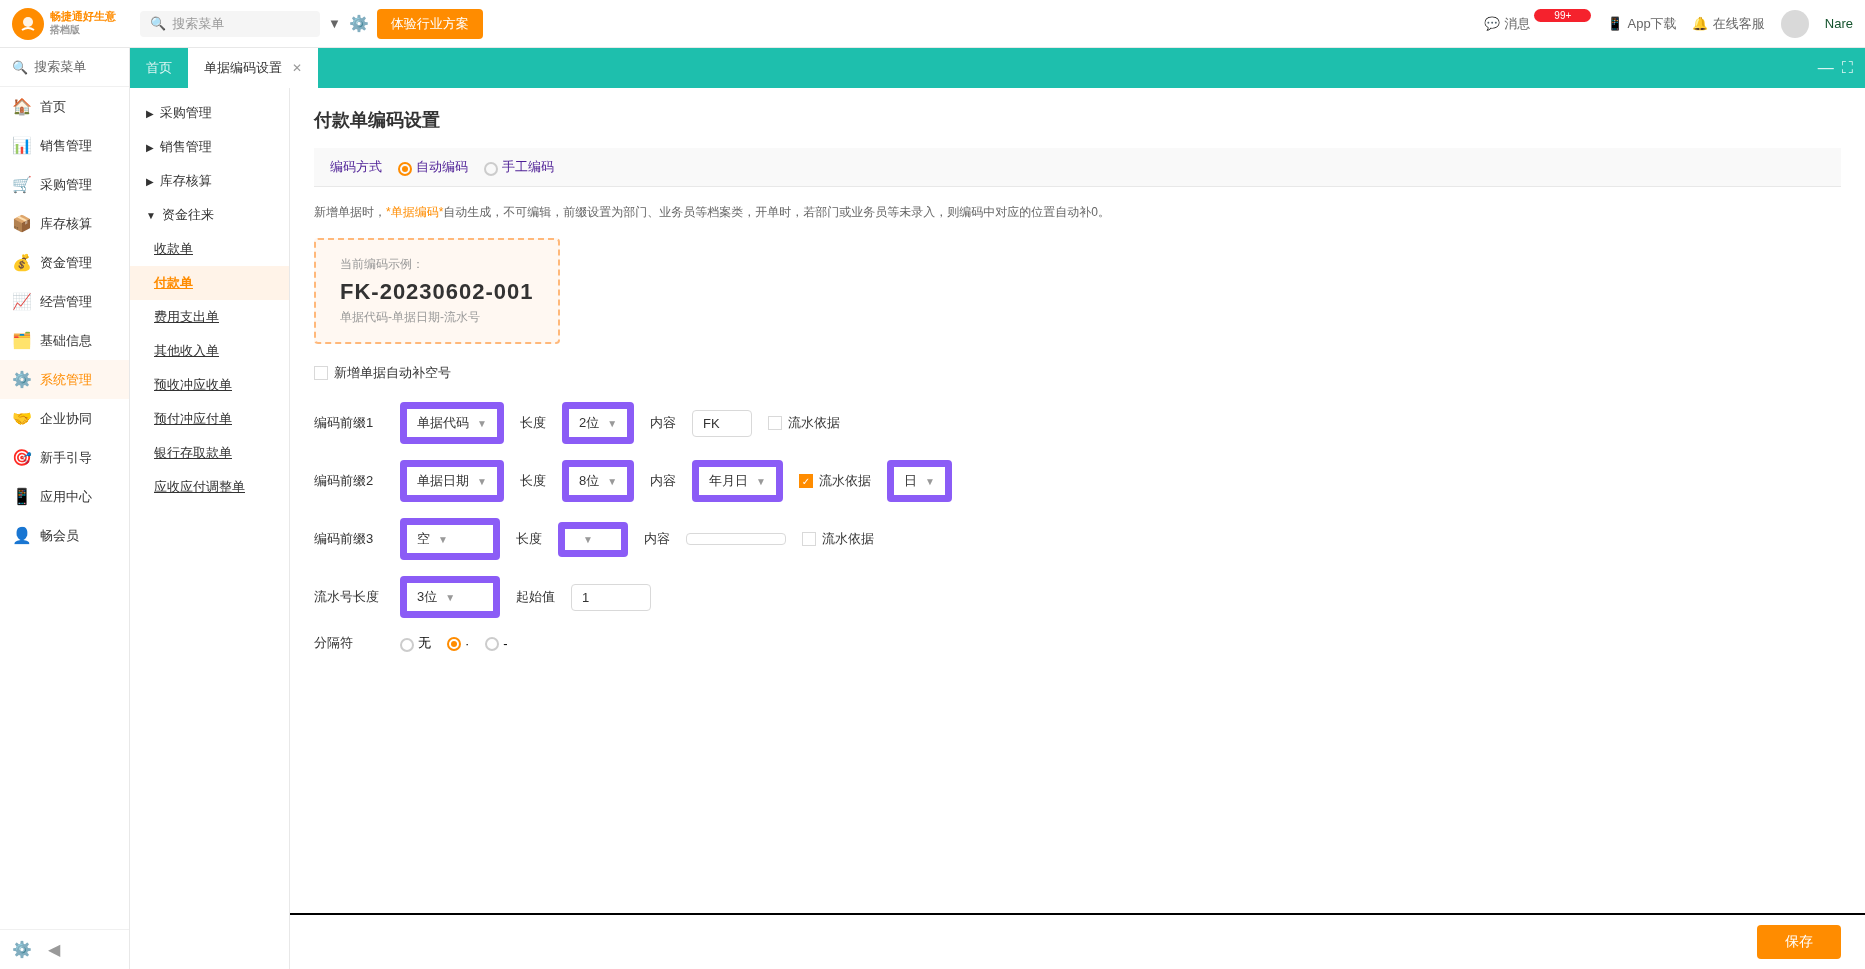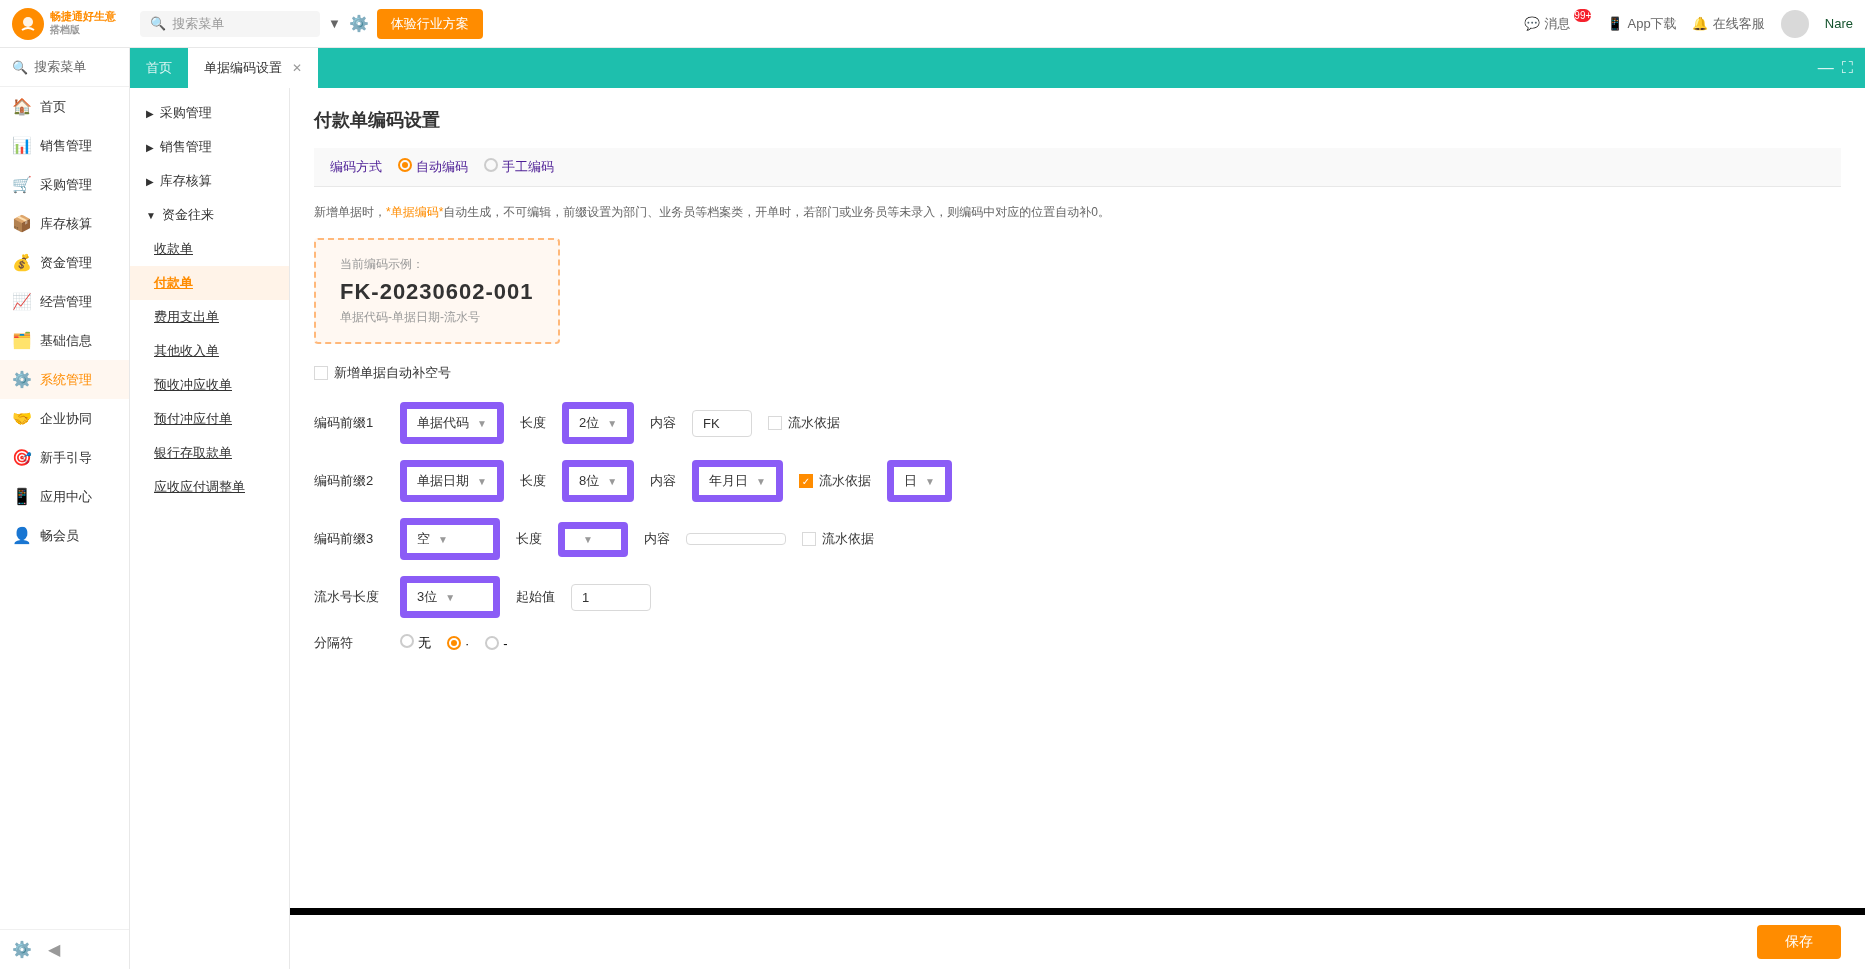--- a/index.html
+++ b/index.html
@@ -89,21 +89,21 @@
       display: flex;
       align-items: center;
       gap: 4px;
       cursor: pointer;
     }
     .badge {
       background: #f5222d;
       color: white;
       border-radius: 8px;
       font-size: 10px;
-      padding: 1px 0;
+      padding: 1px 20px;
       position: relative;
       top: -8px;
     }
     .topbar-avatar {
       width: 28px;
       height: 28px;
       background: #d9d9d9;
       border-radius: 50%;
     }
 
@@ -268,21 +268,21 @@
       font-size: 13px;
       color: #4c1d95;
     }
     .radio-group {
       display: flex;
       align-items: center;
       gap: 16px;
     }
     .radio-item {
       display: flex;
-      align-items: flex-start;
+      align-items: flex-end;
       gap: 4px;
       cursor: pointer;
       font-size: 13px;
     }
     .radio-dot {
       width: 14px;
       height: 14px;
       border-radius: 50%;
       border: 2px solid #ccc;
       display: flex;
@@ -417,21 +417,21 @@
       gap: 6px;
       font-size: 13px;
       color: #333;
     }
 
     
     .page-bottom {
       position: sticky;
       bottom: 0;
       background: #fff;
-      border-top: 7px solid #000000;
+      border-top: 2px solid #000000;
       padding: 10px 24px;
       display: flex;
       justify-content: flex-end;
     }
     .btn-save {
       background: #ff8c00;
       color: white;
       border: none;
       border-radius: 4px;
       padding: 8px 28px;

